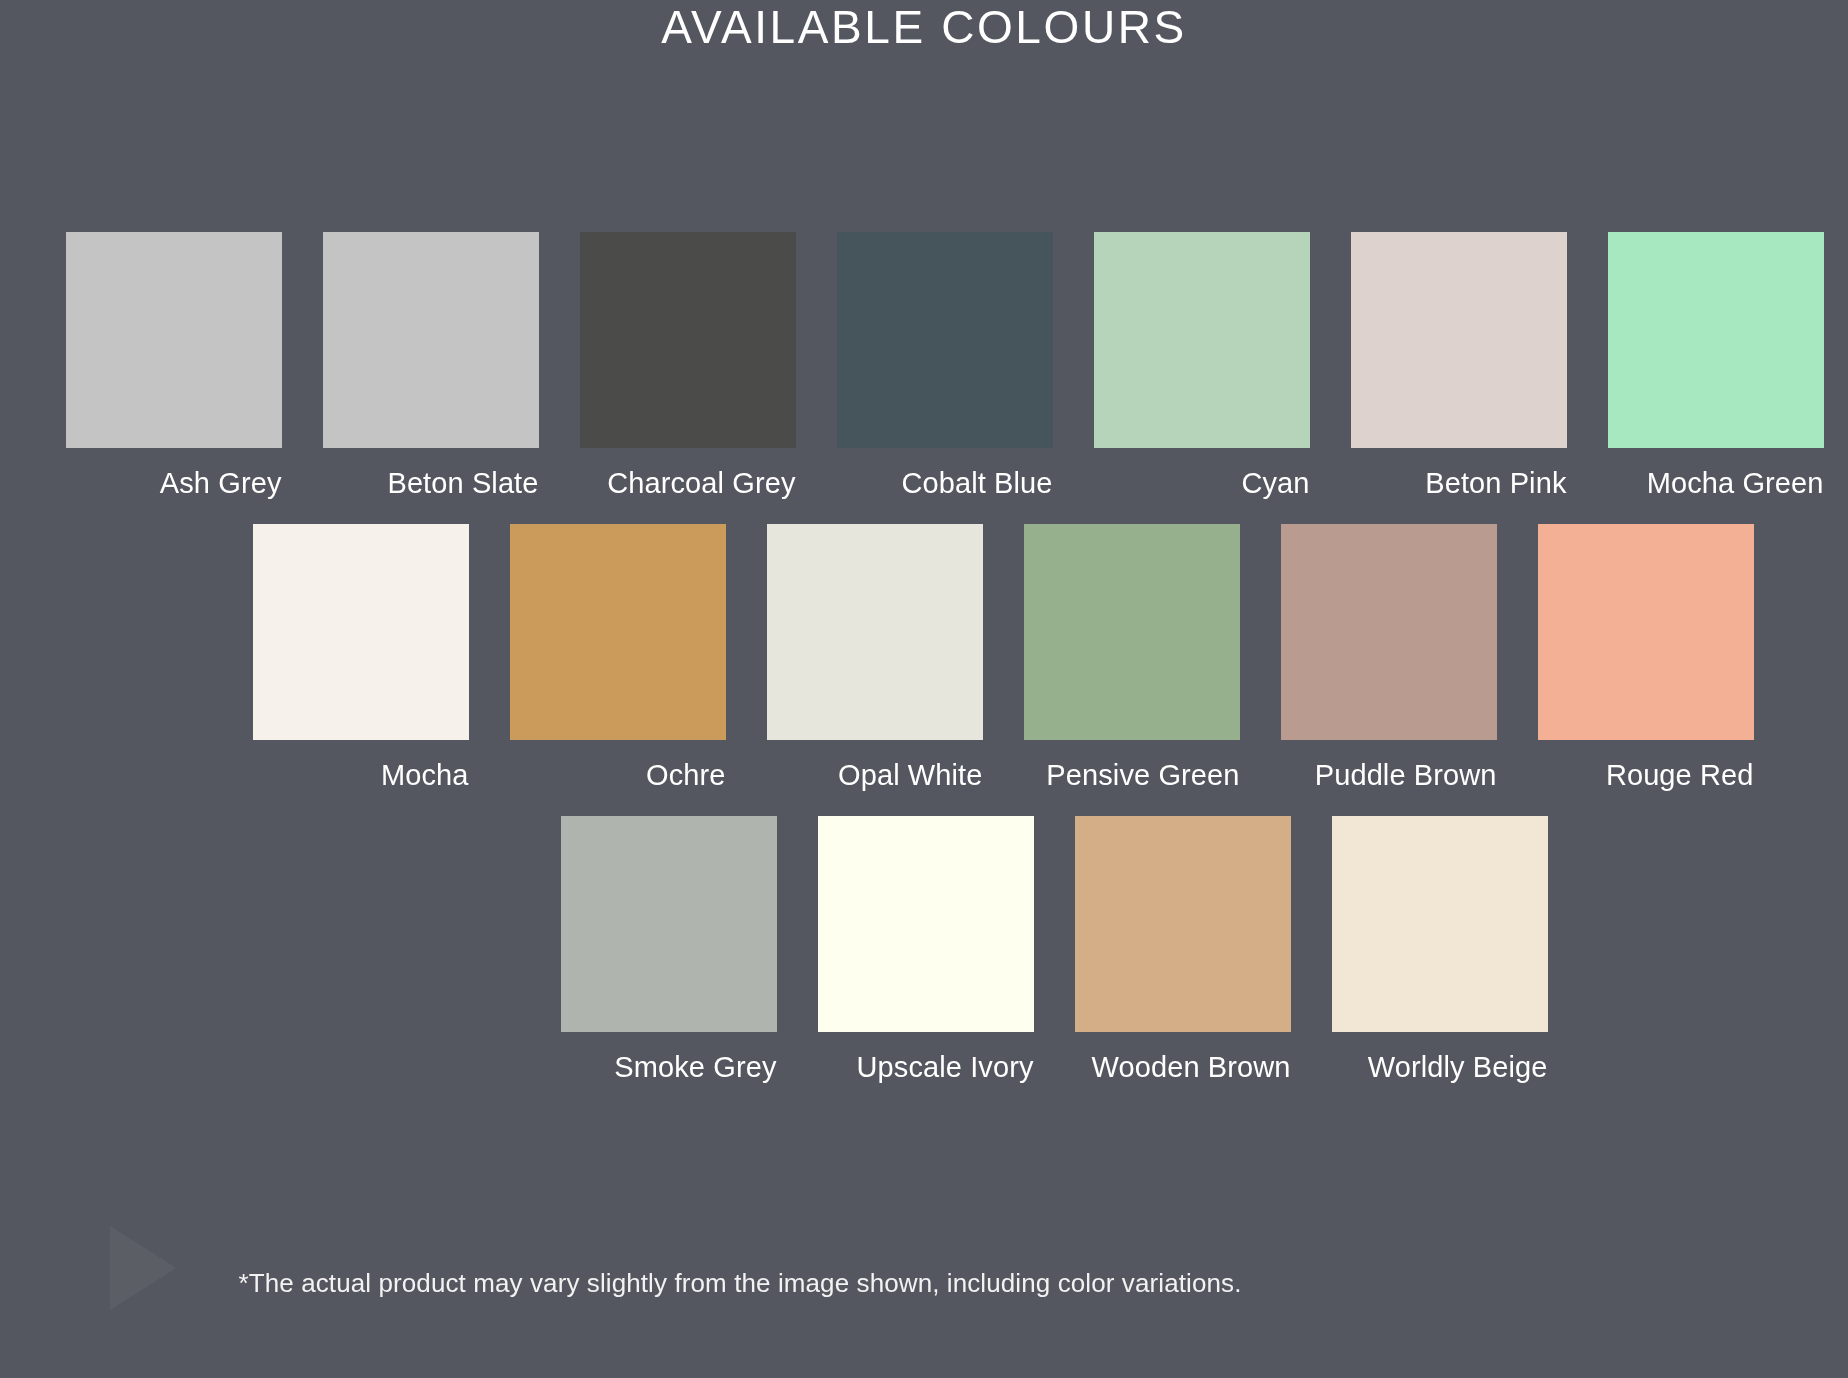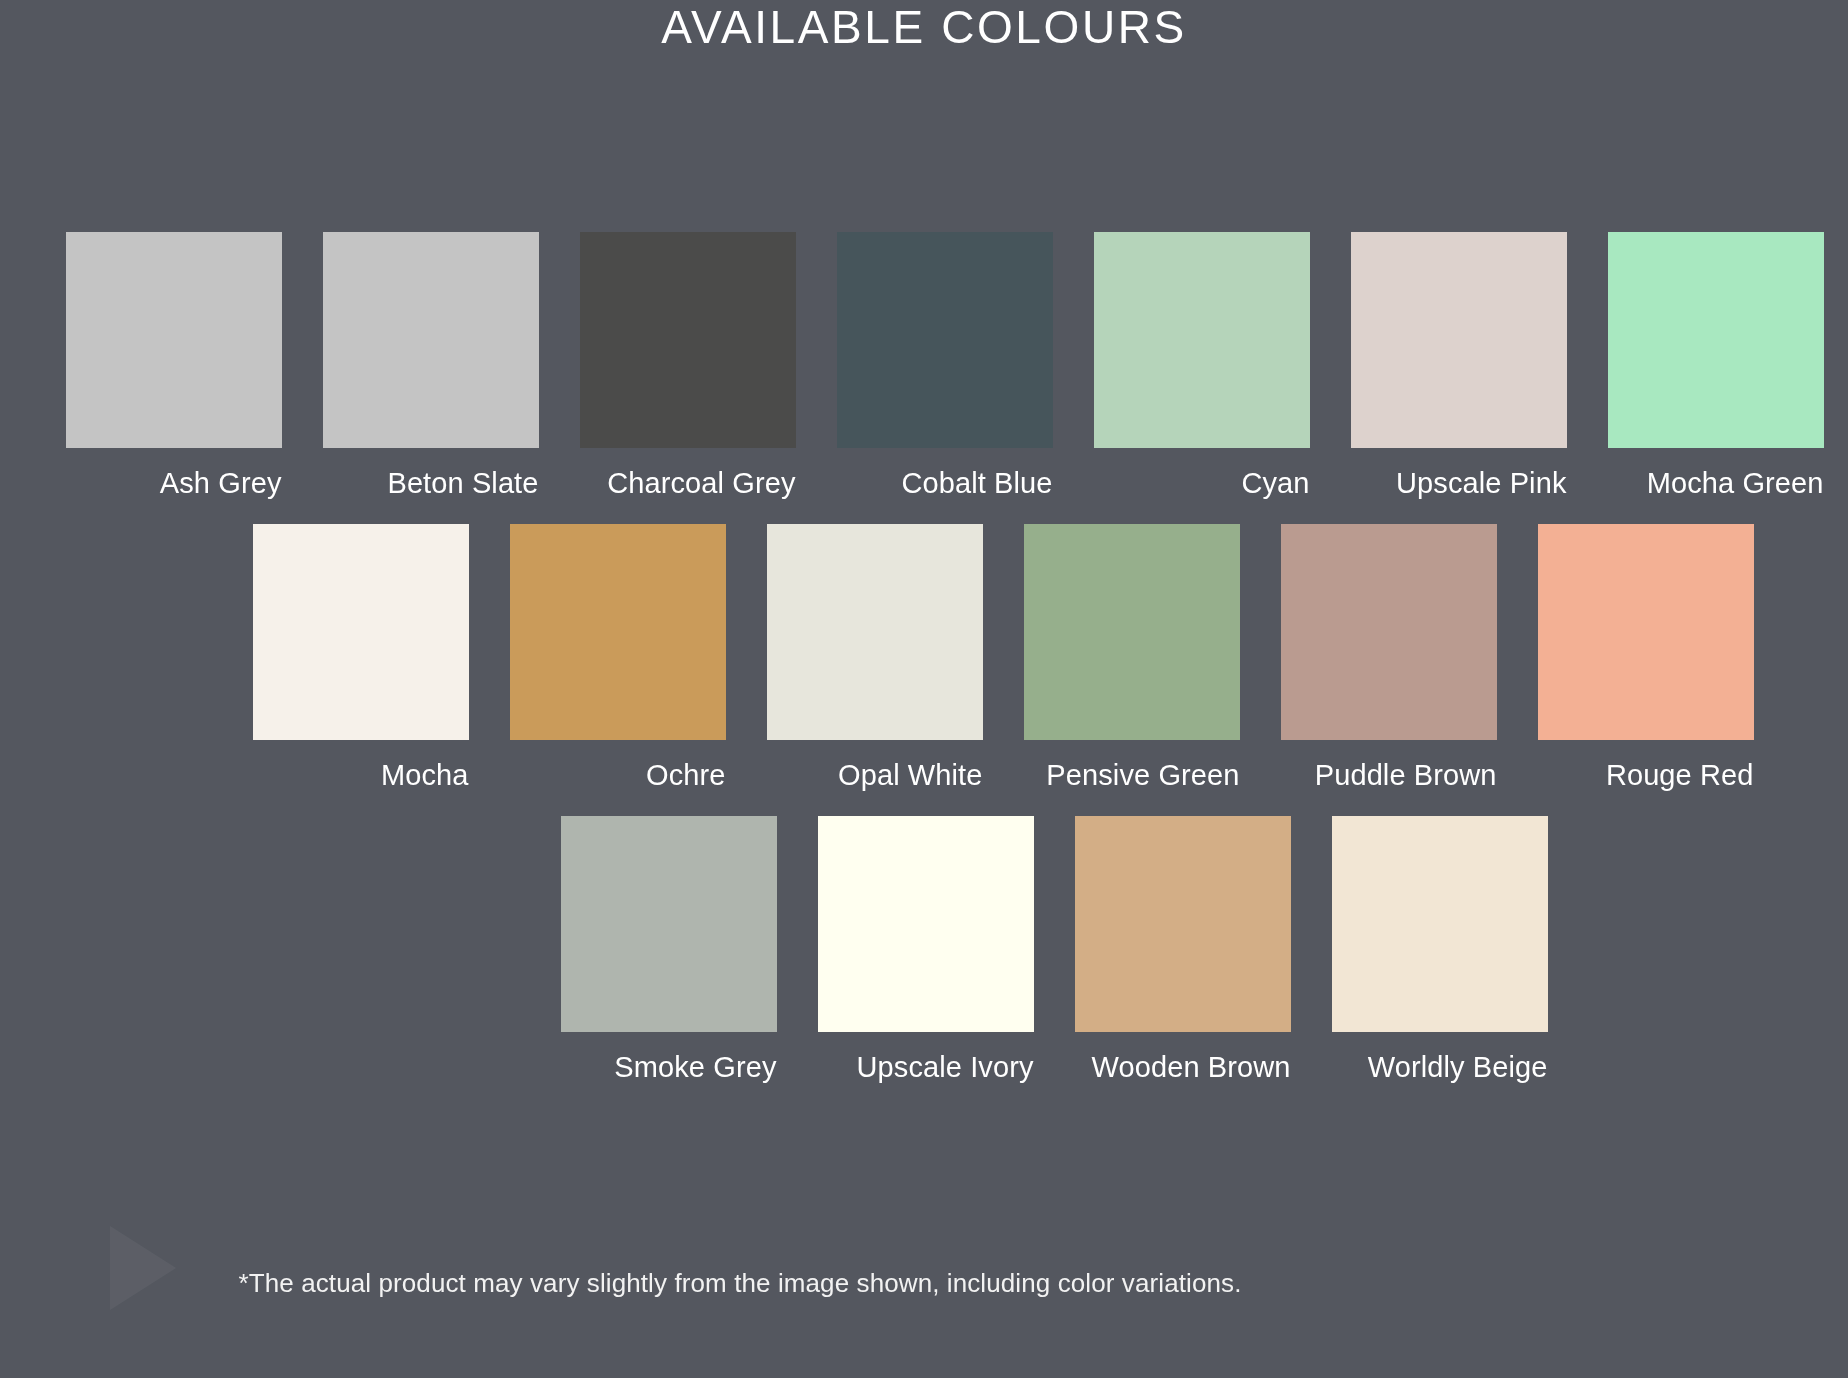--- a/index.html
+++ b/index.html
@@ -122,21 +122,21 @@
       <div class="cell">
         <div class="swatch" style="background: rgb(70, 85, 91);"></div>
         <div class="swatch-label">Cobalt Blue</div>
       </div>
       <div class="cell">
         <div class="swatch" style="background: rgb(181, 212, 186);"></div>
         <div class="swatch-label">Cyan</div>
       </div>
       <div class="cell">
         <div class="swatch" style="background: rgb(221, 210, 205);"></div>
-        <div class="swatch-label">Upscale Pink</div>
+        <div class="swatch-label">Beton Pink</div>
       </div>
       <div class="cell">
         <div class="swatch" style="background: rgb(168, 232, 192);"></div>
         <div class="swatch-label">Mocha Green</div>
       </div>
     </div>
     <div class="row" style="padding-left: 117px;">
       <div class="cell">
         <div class="swatch" style="background: rgb(246, 241, 234);"></div>
         <div class="swatch-label">Mocha</div>

